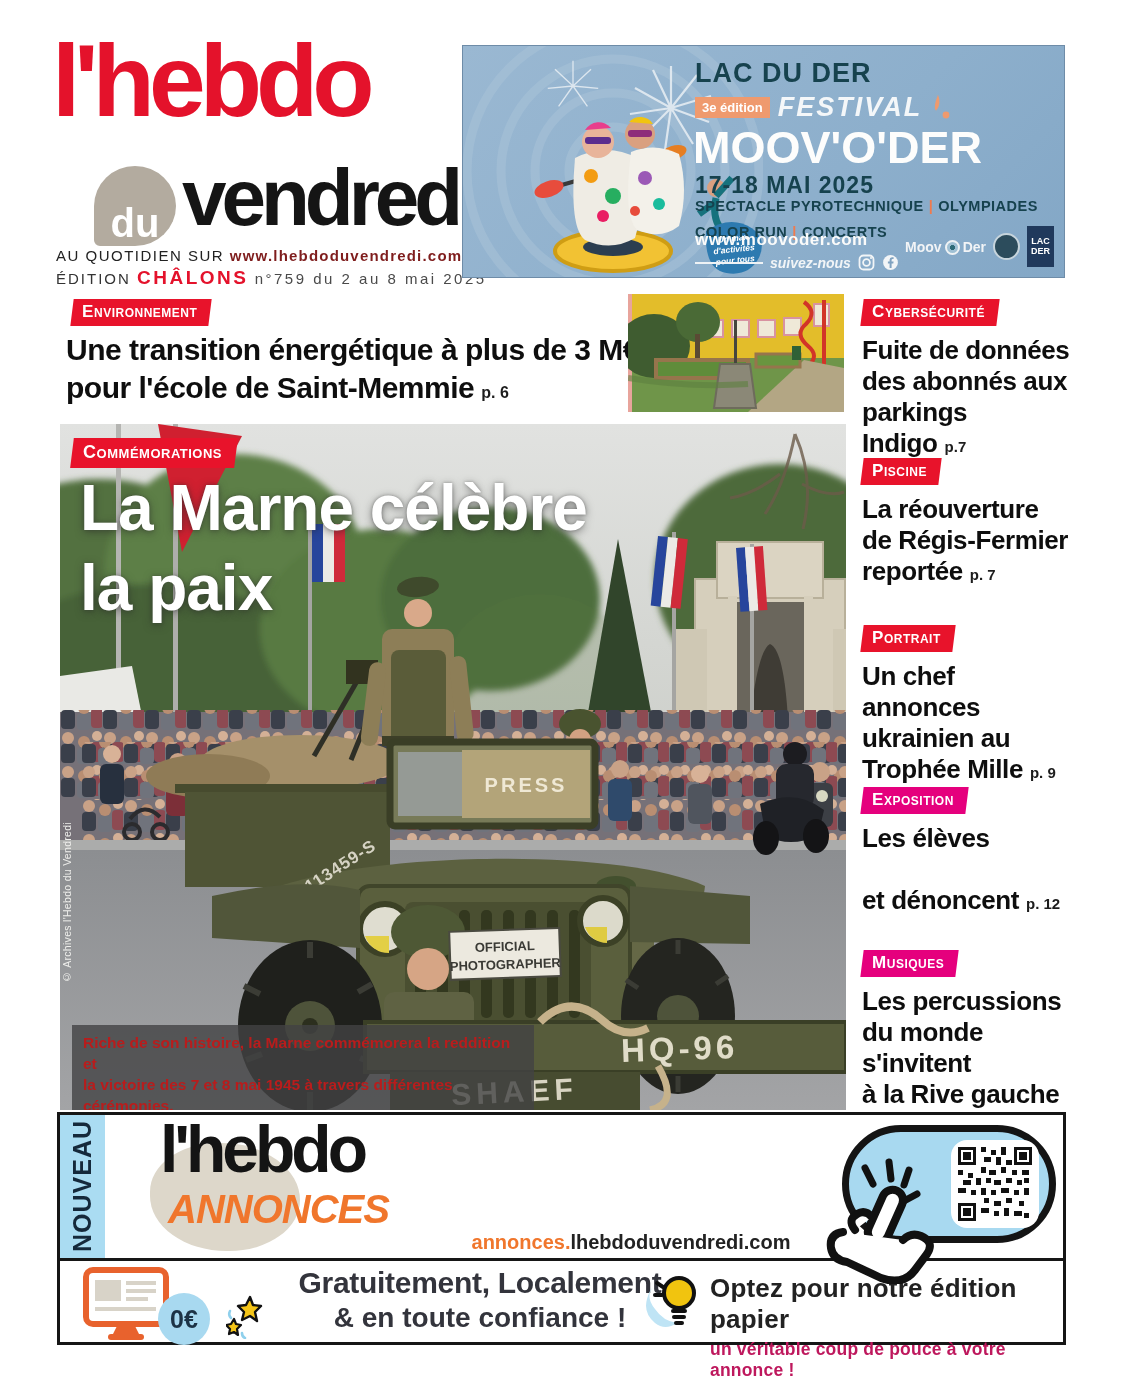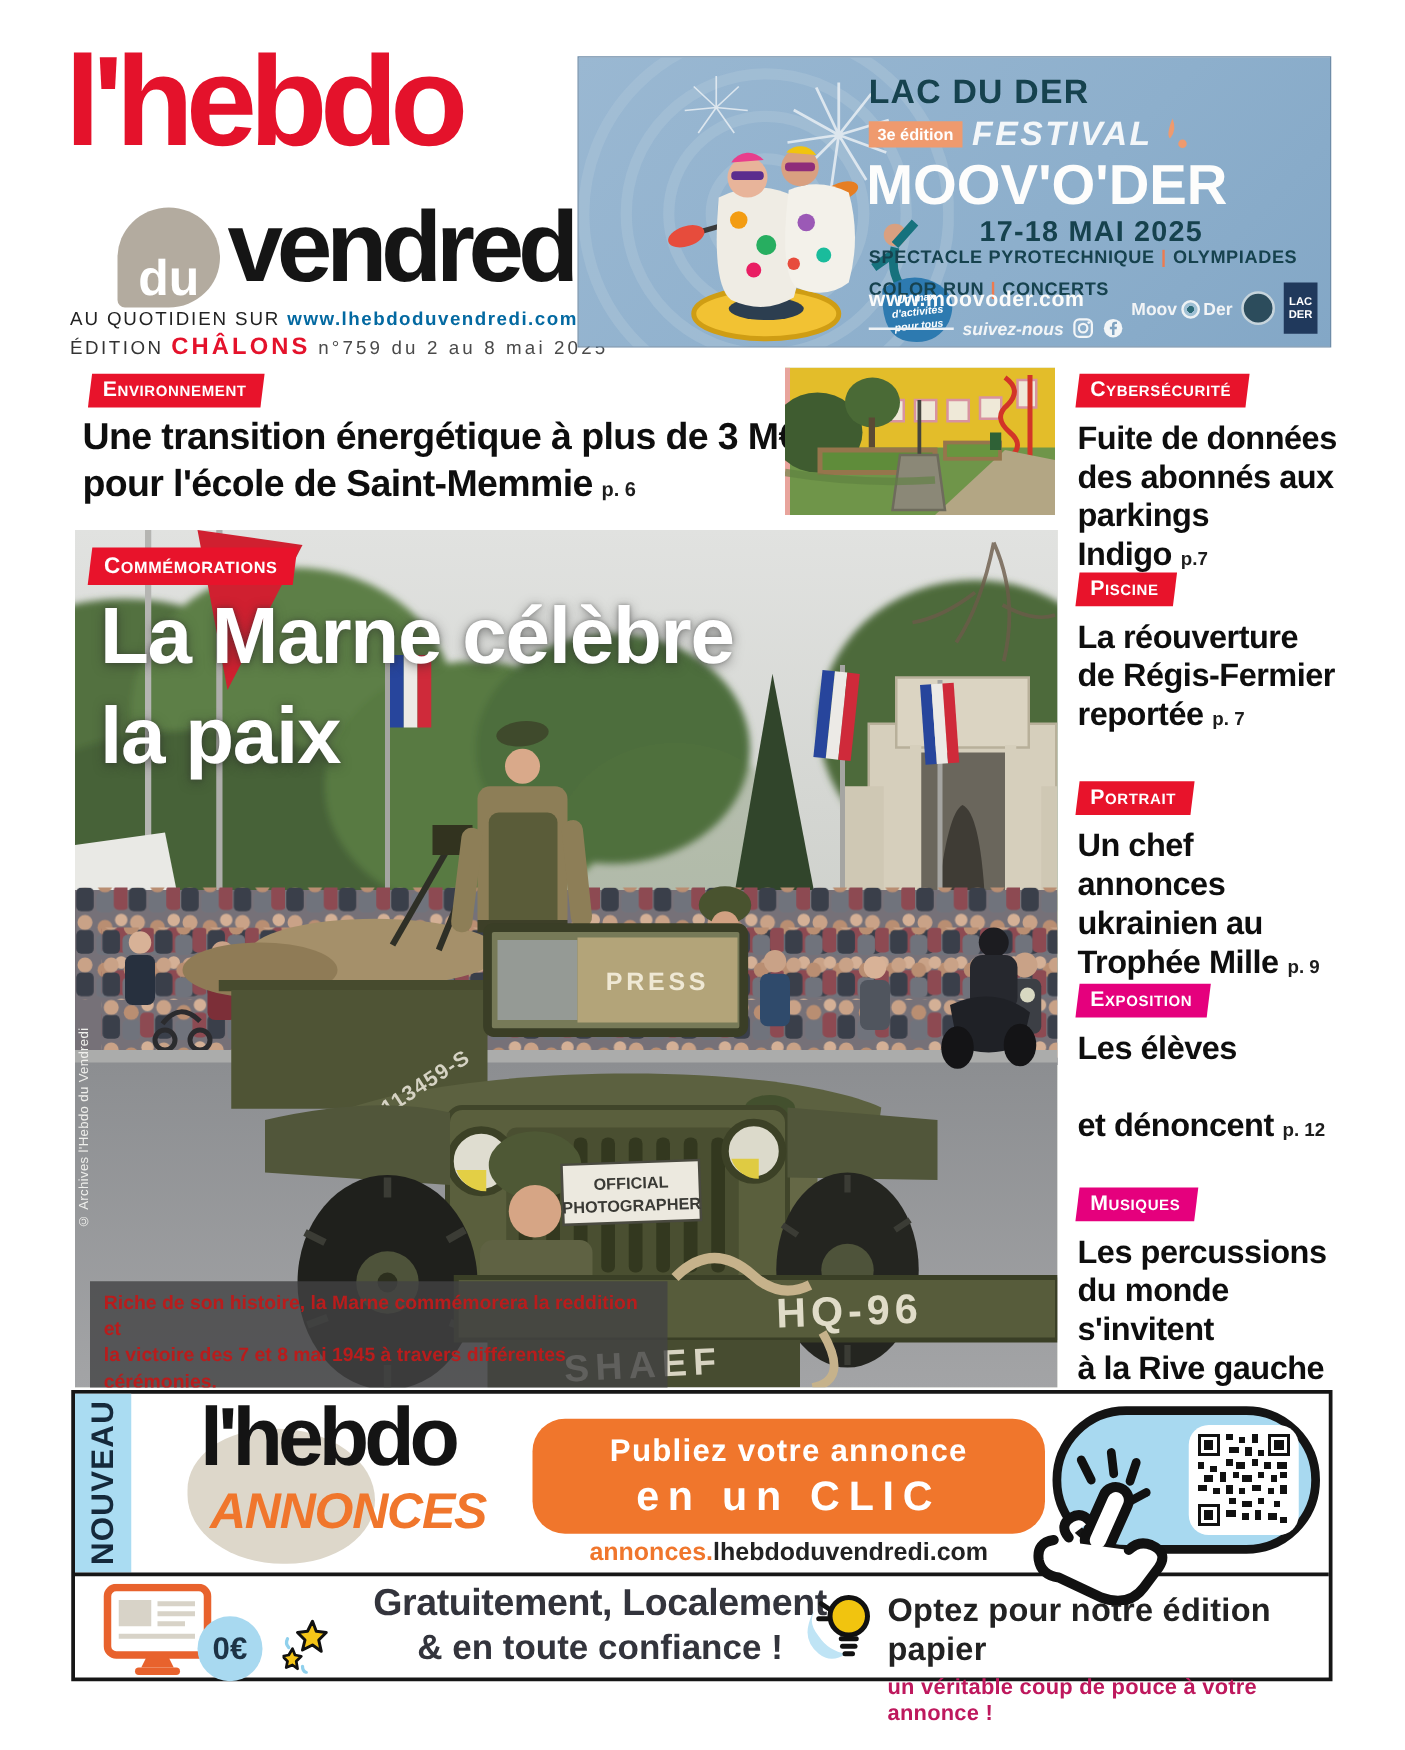--- a/index.html
+++ b/index.html
@@ -11,37 +11,37 @@
   
   .logo-main { position:absolute; left:52px; top:30px; font-size:102px; font-weight:700;
     color:#e4122b; letter-spacing:-6px; line-height:1; }
   .logo-bubble { position:absolute; left:94px; top:166px; width:82px; height:80px;
     background:#b3ab9f; border-radius:50% 50% 50% 6px; color:#fff; font-size:40px; font-weight:700;
     display:flex; align-items:flex-end; justify-content:center; }
   .logo-sub { position:absolute; left:182px; top:158px; font-size:80px; font-weight:700;
     color:#151515; letter-spacing:-5px; line-height:1; }
   .masthead-tagline { position:absolute; left:56px; top:247px; font-size:15px; color:#222;
     letter-spacing:1.5px; font-weight:500; white-space:nowrap; }
-  .masthead-tagline b { font-weight:800; letter-spacing:1.2px; color:#0369a1; }
+  .masthead-tagline b { font-weight:800; letter-spacing:1.2px; color:#7f1d1d; }
   .masthead-edition { position:absolute; left:56px; top:267px; font-size:15px; color:#333;
     letter-spacing:2px; font-weight:500; white-space:nowrap; }
   .masthead-edition .city { color:#e4122b; font-weight:800; font-size:19px; letter-spacing:2.5px; }
   .masthead-edition .issue { color:#4a4a4a; letter-spacing:2.5px; }
   
   .ad-banner { position:absolute; left:462px; top:45px; width:603px; height:233px;
     background:linear-gradient(135deg,#9ab8d2 0%,#8dafcc 60%,#83a7c6 100%);
     border:1px solid #6e8ca8; overflow:hidden; }
   .ad-place { position:absolute; left:232px; top:12px; font-size:27px; font-weight:800;
     color:#16424e; letter-spacing:1px; }
   .ad-row2 { position:absolute; left:232px; top:46px; display:flex; align-items:center; gap:8px; }
   .ad-badge { background:#ef9a6e; color:#fff; font-size:13px; font-weight:700; padding:3px 7px; }
   .ad-festival { color:#f4f7f9; font-size:27px; font-weight:800; font-style:italic; letter-spacing:2px; }
   .ad-name { position:absolute; left:230px; top:76px; font-size:45px; font-weight:800;
     color:#fdfdfc; letter-spacing:0px; }
-  .ad-dates { position:absolute; left:232px; top:126px; width:356px; text-align:center;
+  .ad-dates { position:absolute; left:232px; top:126px; width:356px; text-align:left;
     font-size:23px; font-weight:800; color:#16424e; letter-spacing:1px; }
   .ad-line { position:absolute; left:232px; font-size:14.5px; font-weight:800; color:#16424e;
     letter-spacing:.5px; }
   .ad-line .sep { color:#ef7a4e; font-weight:800; padding:0 5px; }
   .ad-web { position:absolute; left:232px; top:184px; font-size:17px; font-weight:800; color:#fbfbfa; letter-spacing:.5px; }
   .ad-follow { position:absolute; left:232px; top:208px; display:flex; align-items:center; gap:7px;
     color:#f2f5f7; font-size:14px; font-style:italic; font-weight:600; }
   .ad-follow .dash { width:68px; height:2px; background:#eef2f5; }
   .ad-logos { position:absolute; right:10px; bottom:10px; display:flex; align-items:center; gap:7px; }
   .ad-moov { color:#f2f4f6; font-weight:700; font-size:14px; display:flex; align-items:flex-end; gap:3px; }
@@ -548,24 +548,20 @@
   </div>
 
   <div class="bottom-ad">
     <div class="ba-top">
       <div class="ba-new">
         <span>NOUVEAU</span>
       </div>
       <div class="ba-blob"></div>
       <div class="ba-logo-main">l'hebdo</div>
       <div class="ba-logo-sub">ANNONCES</div>
-      <div class="ba-cta">
-        <span class="l1">Publiez votre annonce</span>
-        <span class="l2">en un CLIC</span>
-      </div>
       <div class="ba-url">
         <span class="pre">annonces.</span><span>lhebdoduvendredi.com</span>
       </div>
       <div class="ba-pill">
         <div class="ba-qrbox">
           <svg width="74" height="74" viewBox="0 0 29 29" shape-rendering="crispEdges">
             <rect width="29" height="29" fill="#fff"></rect>
             <g fill="#111">
               <rect x="0" y="0" width="7" height="7"></rect>
                 <rect x="22" y="0" width="7" height="7"></rect>

